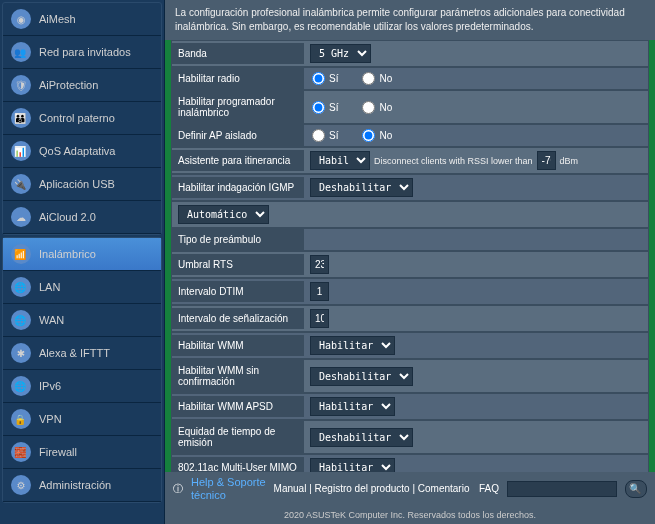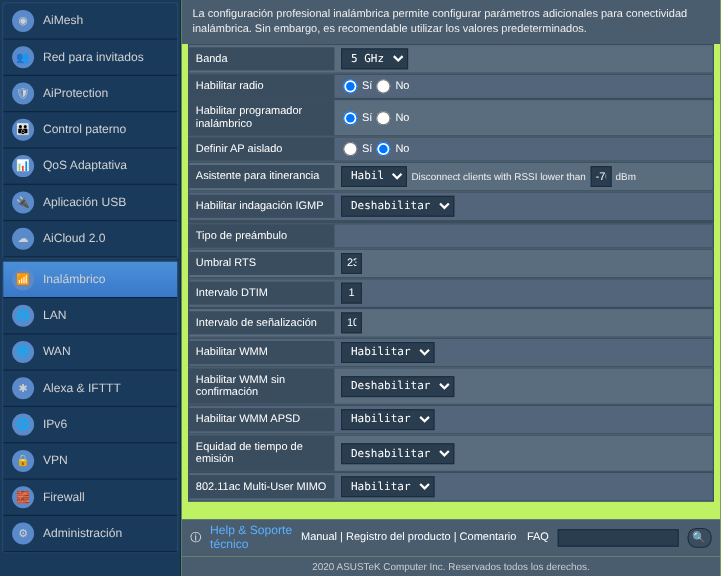--- a/index.html
+++ b/index.html
@@ -5,32 +5,32 @@
 *{margin:0;padding:0;box-sizing:border-box;font-family:Arial,sans-serif}
 body{background:#0a2540;color:#fff;font-size:11px;width:655px;height:524px;overflow:hidden;display:flex}
 .sidebar{width:165px;background:#1a3a5c;border-right:1px solid #0a2540;overflow-y:auto;scrollbar-width:thin}
 .sidebar::-webkit-scrollbar{width:6px}
 .sidebar::-webkit-scrollbar-thumb{background:#456}
 .nav-group{border:1px solid #2a4a6c;margin:2px;border-radius:3px}
 .nav-item{display:flex;align-items:center;padding:6px 8px;color:#d0d0d0;font-size:11px;cursor:pointer;border-bottom:1px solid #0a2540}
 .nav-item.active{background:linear-gradient(#4a90d9,#3a78c9)}
 .nav-icon{width:20px;height:20px;margin-right:8px;background:#5a8ac9;border-radius:50%;display:flex;align-items:center;justify-content:center;font-size:10px;flex-shrink:0}
 .nav-section-title{padding:6px 10px;color:#ddd;font-size:11px;background:#1a3a5c}
-.main{flex:1;display:flex;flex-direction:column;background:#bef264;overflow:hidden}
+.main{flex:1;display:flex;flex-direction:column;background:#15803d;overflow:hidden}
 .description{padding:6px 10px;color:#eee;font-size:10px;line-height:1.4;background:#4a5d6f}
 .form-area{flex:1;overflow-y:auto;padding:0 6px}
 .form-row{display:flex;align-items:center;border:1px solid #3a4d5f;background:#5a6d7f}
 .form-row:nth-child(even){background:#52657a}
 .form-label{width:132px;padding:5px 6px;font-size:10px;color:#fff;background:#3a4d5f;flex-shrink:0}
 .form-control{padding:3px 6px;display:flex;align-items:center;gap:4px;font-size:10px;flex:1}
 select{background:#2a3d4f;color:#fff;border:1px solid #1a2d3f;font-size:10px;padding:2px 4px;font-family:monospace}
 input[type=text]{background:#2a3d4f;color:#fff;border:1px solid #1a2d3f;font-size:10px;padding:3px 4px;width:19px;text-align:center}
 input[type=radio]{margin:0 2px}
 .radio-group{display:flex;align-items:center;gap:2px}
-.radio-lbl{margin-right:0}
+.radio-lbl{margin-right:20px}
 .footer{padding:4px 8px;display:flex;align-items:center;gap:8px;font-size:10px;background:#4a5d6f}
 .footer a{color:#fff;}
 .help-link{color:#5ab0ff;font-size:11px;line-height:1.2}
 .faq-input{flex:1;background:#2a3d4f;border:1px solid #1a2d3f;height:16px;max-width:110px}
 .search-btn{width:22px;height:18px;background:#3a4d5f;border:1px solid #1a2d3f;border-radius:8px;display:flex;align-items:center;justify-content:center}
 .copyright{text-align:center;font-size:9px;color:#ccc;padding:4px;background:#4a5d6f}
 .roam-text{font-size:9px;color:#eee}
 </style>
 </head>
 <body>
@@ -154,20 +154,23 @@
       </div>
 
     <div class="form-row">
         <div class="form-label">Habilitar indagación IGMP</div>
       <div class="form-control">
           <select><option>Deshabilitar</option></select>
         </div>
       </div>
 
     <div class="form-row">
+      <div class="form-control">
+          <select><option>Automático</option></select>
+        </div>
       </div>
 
     <div class="form-row">
         <div class="form-label">Tipo de preámbulo</div>
       </div>
 
     <div class="form-row">
         <div class="form-label">Umbral RTS</div>
       <div class="form-control">
           <input type="text" value="2347" style="">

